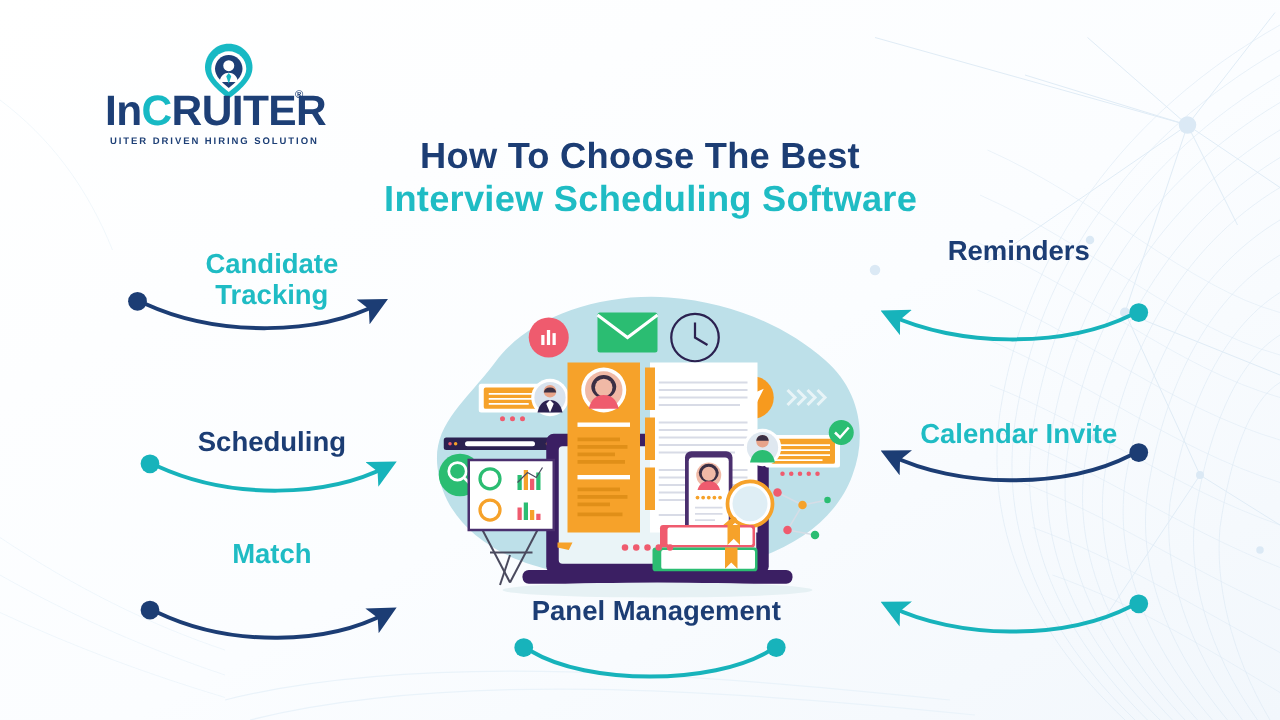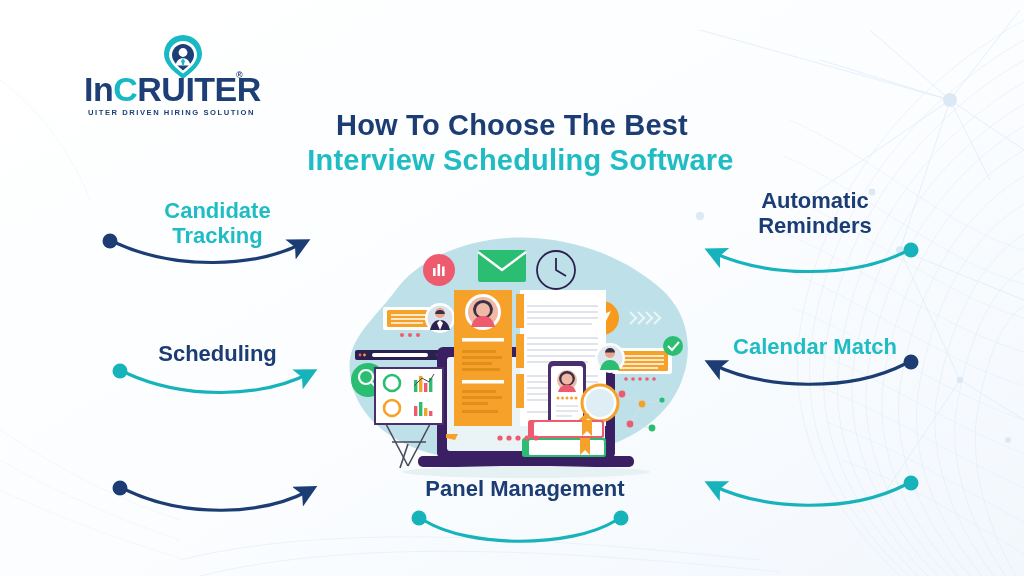--- a/index.html
+++ b/index.html
@@ -205,29 +205,29 @@
   <div class="flabel lbl-candidate c-teal">
     <div>Candidate</div>
     <div>Tracking</div>
   </div>
 
   <div class="flabel lbl-scheduling c-navy">
     <div>Scheduling</div>
   </div>
 
   <div class="flabel lbl-jdcv c-teal">
+    <div>Match</div>
   </div>
 
   <div class="flabel lbl-auto c-navy">
-    <div>Automatic</div>
     <div>Reminders</div>
   </div>
 
   <div class="flabel lbl-calendar c-teal">
-    <div>Calendar Match</div>
+    <div>Calendar Invite</div>
   </div>
 
 
   <div class="flabel lbl-panel c-navy">
     <div>Panel Management</div>
   </div>
 
   <svg class="illus" viewBox="0 0 385 262">
 
     <path d="M66 62 C 92 26, 150 6, 205 10 C 258 14, 300 34, 330 60 C 358 84, 364 120, 352 152

